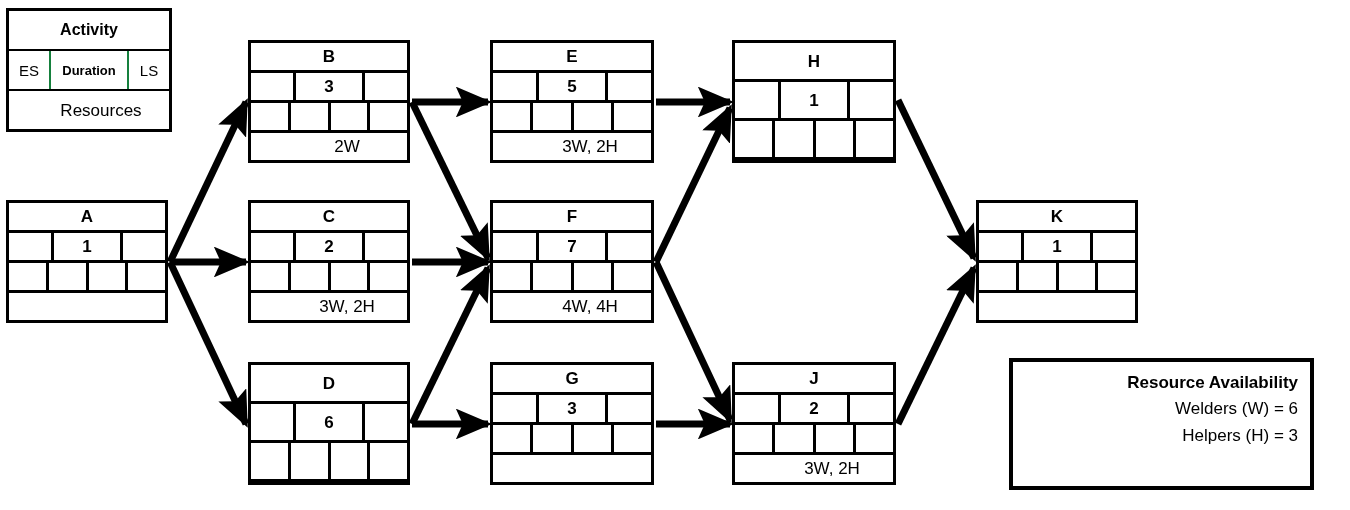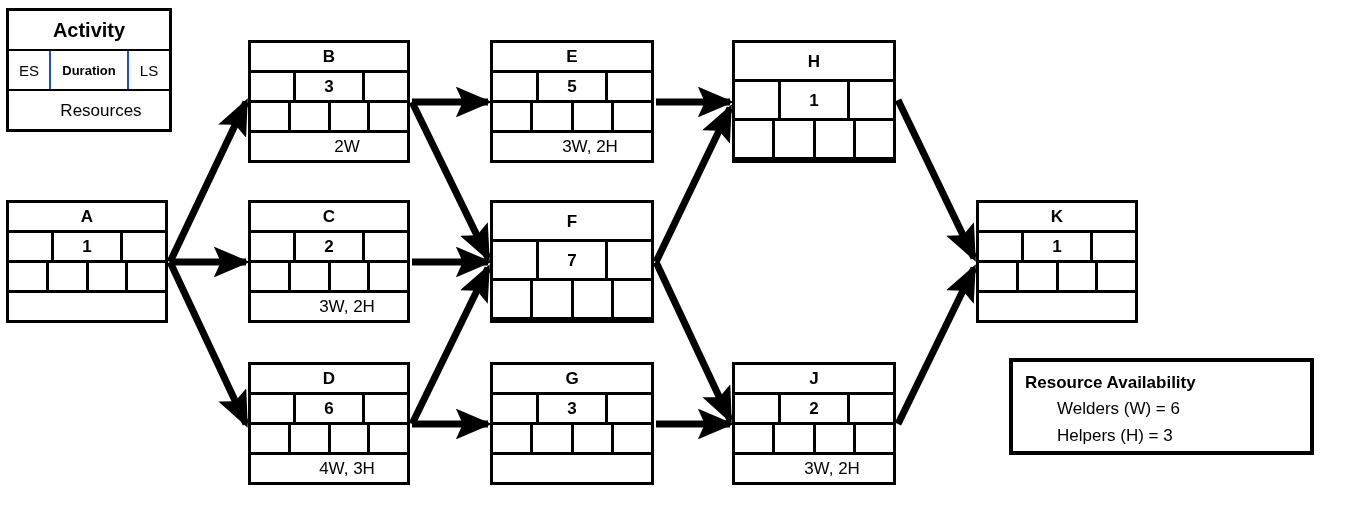--- a/index.html
+++ b/index.html
@@ -92,47 +92,48 @@
   }
   #legend .lrow {
     display: flex;
     flex: 1 1 0;
     border-bottom: 2px solid #000;
     min-height: 0;
   }
   #legend .lrow.last { border-bottom: none; }
   #legend .lcell {
     flex: 1 1 0;
-    border-right: 2px solid #1d4ed8;
+    border-right: 2px solid #15803d;
     display: flex;
     align-items: center;
     justify-content: center;
     font-size: 15px;
     line-height: 1;
     min-width: 0;
   }
   #legend .lcell.lastcell { border-right: none; }
   #legend .lcell.dur { flex: 1.9 1 0; font-size: 13px; font-weight: bold; }
   #legend .ltitle {
     font-weight: bold;
-    font-size: 20px;
+    font-size: 16px;
   }
   #legend .lres { font-size: 17px; padding-left: 24px; }
 
   
   #res-box {
     position: absolute;
     left: 1009px;
     top: 358px;
     width: 305px;
-    height: 97px;
+    height: 132px;
     box-sizing: border-box;
     border: 4px solid #000;
     background: #fff;
     padding: 8px 12px 16px 12px;
+    text-align: right;
   }
   #res-box .rtitle {
     font-weight: bold;
     font-size: 17px;
     line-height: 1.55;
   }
   #res-box .rline {
     font-size: 17px;
     line-height: 1.55;
     margin-left: 32px;
@@ -247,23 +248,20 @@
           <div class="ncell"></div>
           <div class="ncell wide dur">6</div>
           <div class="ncell lastcell"></div>
         </div>
         <div class="nrow">
           <div class="ncell"></div>
           <div class="ncell"></div>
           <div class="ncell"></div>
           <div class="ncell lastcell"></div>
         </div>
-        <div class="nrow last">
-          <div class="ncell lastcell res">4W, 3H</div>
-        </div>
       </div>
       <div class="node" style="left: 490px; top: 40px; width: 164px; height: 123px;">
         <div class="nrow">
           <div class="ncell lastcell name">E</div>
         </div>
         <div class="nrow">
           <div class="ncell"></div>
           <div class="ncell wide dur">5</div>
           <div class="ncell lastcell"></div>
         </div>
@@ -284,20 +282,23 @@
         <div class="nrow">
           <div class="ncell"></div>
           <div class="ncell wide dur">7</div>
           <div class="ncell lastcell"></div>
         </div>
         <div class="nrow">
           <div class="ncell"></div>
           <div class="ncell"></div>
           <div class="ncell"></div>
           <div class="ncell lastcell"></div>
+        </div>
+        <div class="nrow last">
+          <div class="ncell lastcell res">4W, 4H</div>
         </div>
       </div>
       <div class="node" style="left: 490px; top: 362px; width: 164px; height: 123px;">
         <div class="nrow">
           <div class="ncell lastcell name">G</div>
         </div>
         <div class="nrow">
           <div class="ncell"></div>
           <div class="ncell wide dur">3</div>
           <div class="ncell lastcell"></div>

